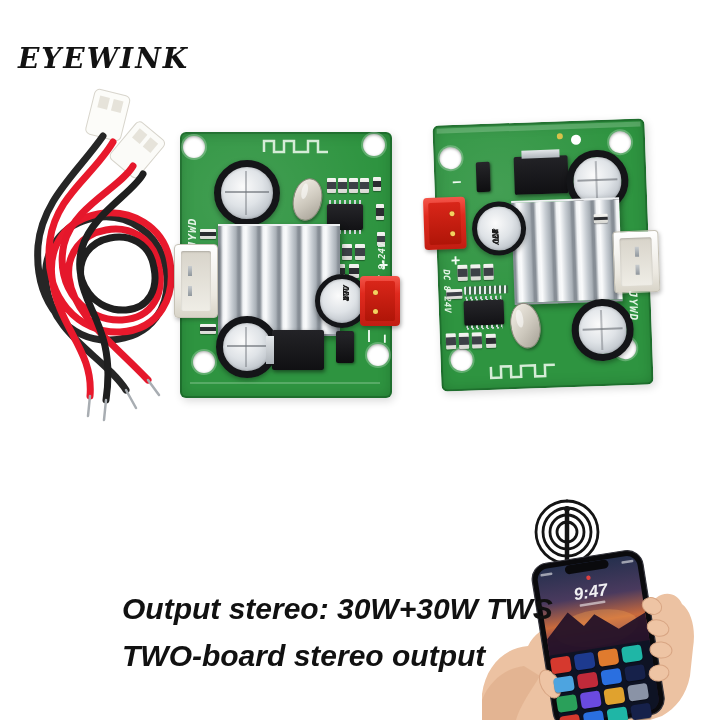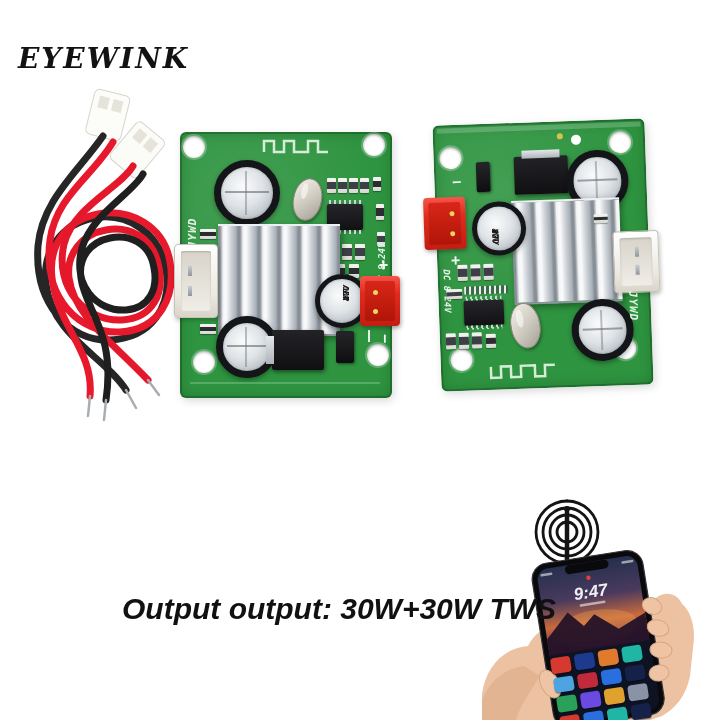--- a/index.html
+++ b/index.html
@@ -329,16 +329,17 @@
       <div class="app-icon" style="background: rgb(106, 74, 224);"></div>
       <div class="app-icon" style="background: rgb(224, 162, 46);"></div>
       <div class="app-icon" style="background: rgb(138, 147, 166);"></div>
       <div class="app-icon" style="background: rgb(214, 57, 46);"></div>
       <div class="app-icon" style="background: rgb(42, 111, 224);"></div>
       <div class="app-icon" style="background: rgb(31, 182, 166);"></div>
       <div class="app-icon" style="background: rgb(22, 33, 74);"></div>
     </div>
 
   <div class="caption">
-    <div class="cap-line">Output output: 30W+30W TWS</div>
+    <div class="cap-line">Output stereo: 30W+30W TWS</div>
+    <div class="cap-line">TWO-board stereo output</div>
   </div>
 
 </div>
 
 </body></html>

